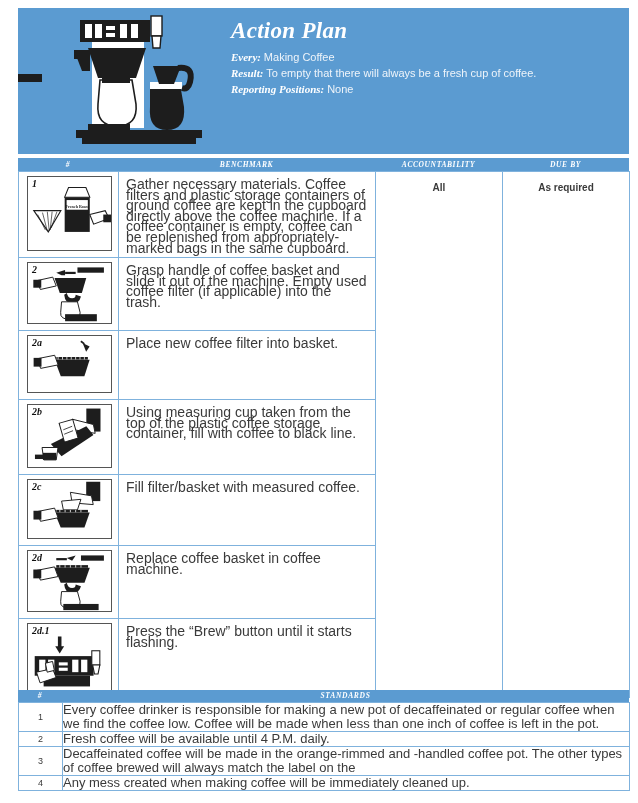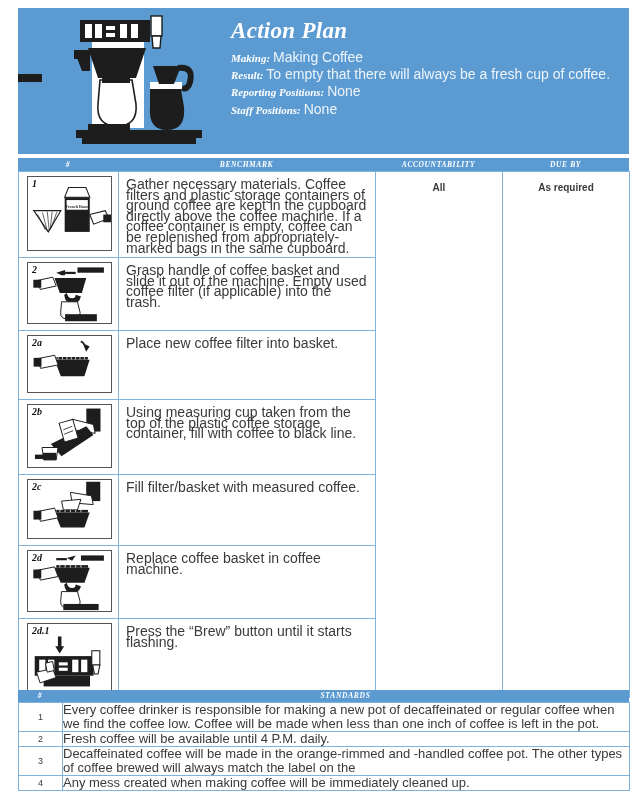--- a/index.html
+++ b/index.html
@@ -63,21 +63,21 @@
   }
   .meta-label {
     font-family: "Liberation Serif", serif;
     font-style: italic;
     font-weight: bold;
     font-size: 11px;
     color: #ffffff;
   }
   .meta-value {
     font-family: "Liberation Sans", sans-serif;
-    font-size: 14px;
+    font-size: 11px;
     color: #eef4fa;
   }
 
   
   .col-head {
     position: absolute;
     left: 18px;
     top: 158px;
     width: 611px;
     height: 13px;
@@ -251,40 +251,36 @@
         <rect x="58" y="122" width="126" height="8" fill="#1d1d1d"></rect>
         <rect x="64" y="130" width="114" height="6" fill="#1d1d1d"></rect>
         <rect x="70" y="116" width="42" height="6" fill="#1d1d1d"></rect>
       </svg>
     </div>
 
     <div class="banner-text">
       <div class="ap-title">Action Plan</div>
 
       <div class="meta-line">
-        <span class="meta-label">Making:</span>
+        <span class="meta-label">Every:</span>
         <span class="meta-value">Making Coffee</span>
       </div>
 
       <div class="meta-line">
         <span class="meta-label">Result:</span>
         <span class="meta-value">To empty that there will always be a fresh cup of coffee.</span>
       </div>
 
 
 
       <div class="meta-line">
         <span class="meta-label">Reporting Positions:</span>
         <span class="meta-value">None</span>
       </div>
 
-      <div class="meta-line">
-        <span class="meta-label">Staff Positions:</span>
-        <span class="meta-value">None</span>
-      </div>
     </div>
   </div>
 
   <div class="col-head">
     <div class="ch-num">#</div>
     <div class="ch-bench">BENCHMARK</div>
     <div class="ch-acct">ACCOUNTABILITY</div>
     <div class="ch-due">DUE BY</div>
   </div>
 

